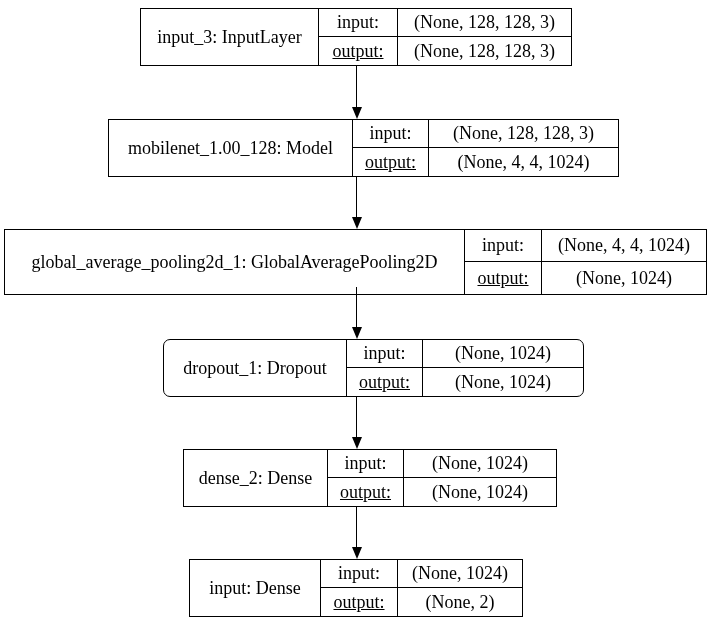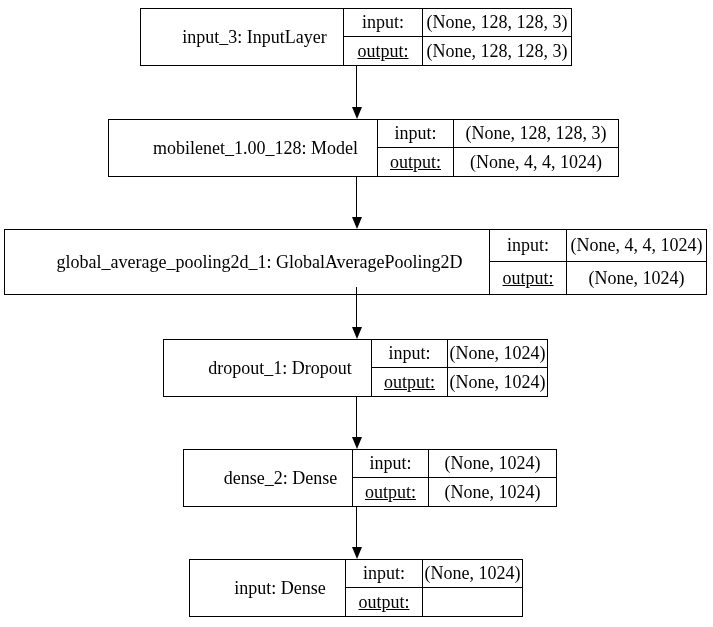--- a/index.html
+++ b/index.html
@@ -16,21 +16,20 @@
     font-size: 18px;
     color: #000000;
   }
   .node {
     position: absolute;
     display: grid;
     grid-template-rows: 1fr 1fr;
     border: 1px solid #000000;
     background: #ffffff;
     box-sizing: border-box;
-    padding-left: 25px;
   }
   .cell {
     display: flex;
     align-items: center;
     justify-content: center;
     white-space: nowrap;
     overflow: hidden;
     padding: 0 4px;
     box-sizing: border-box;
   }
@@ -97,21 +96,21 @@
     <div class="cell shape-cell-1">(None, 4, 4, 1024)</div>
     <div class="cell io-cell-2">output:</div>
     <div class="cell shape-cell-2">(None, 1024)</div>
   </div>
 
   <div class="edge" style="left:351px; top:287px; height:52px;">
     <div class="edge-line"></div>
     <div class="edge-head"></div>
   </div>
 
-  <div class="node" style="left:163px; top:339px; width:385px; height:58px; grid-template-columns:183px 76px 1fr;">
+  <div class="node" style="left:163px; top:339px; width:421px; height:58px; grid-template-columns:183px 76px 1fr;border-radius:7px;">
     <div class="cell name-cell">dropout_1: Dropout</div>
     <div class="cell io-cell-1">input:</div>
     <div class="cell shape-cell-1">(None, 1024)</div>
     <div class="cell io-cell-2">output:</div>
     <div class="cell shape-cell-2">(None, 1024)</div>
   </div>
 
   <div class="edge" style="left:351px; top:397px; height:52px;">
     <div class="edge-line"></div>
     <div class="edge-head"></div>
@@ -128,15 +127,16 @@
   <div class="edge" style="left:351px; top:507px; height:52px;">
     <div class="edge-line"></div>
     <div class="edge-head"></div>
   </div>
 
   <div class="node" style="left:189px; top:559px; width:334px; height:58px; grid-template-columns:131px 77px 1fr;">
     <div class="cell name-cell">input: Dense</div>
     <div class="cell io-cell-1">input:</div>
     <div class="cell shape-cell-1">(None, 1024)</div>
     <div class="cell io-cell-2">output:</div>
+    <div class="cell shape-cell-2">(None, 2)</div>
   </div>
 
 </div>
 
 </body></html>

